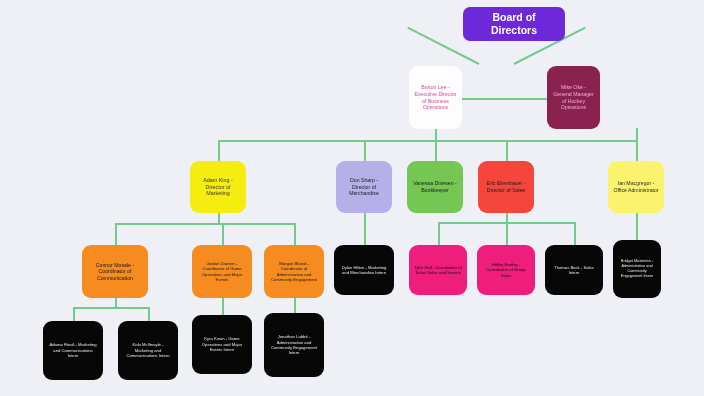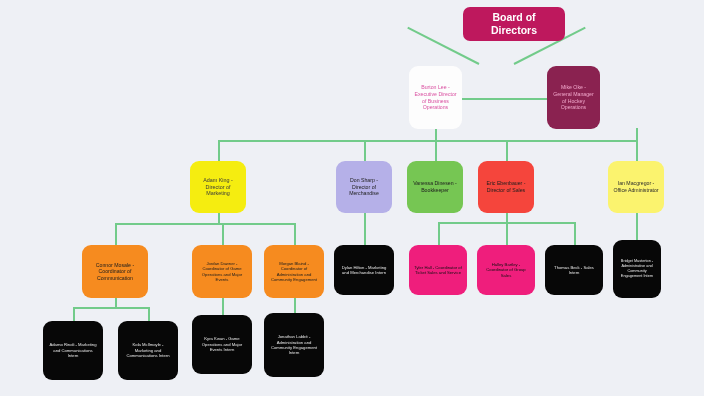--- a/index.html
+++ b/index.html
@@ -24,21 +24,21 @@
     display:flex;
     align-items:center;
     justify-content:center;
     text-align:center;
     line-height:1.28;
     padding:4px 5px;
     overflow:hidden;
   }
   .node span{display:block;width:100%;}
 
-  .n-root{background:#be185d;color:#ffffff;font-weight:bold;font-size:10.5px;border-radius:7px;}
+  .n-root{background:#6d28d9;color:#ffffff;font-weight:bold;font-size:10.5px;border-radius:7px;}
   .n-white{background:#fdfdfd;color:#d94fa0;font-size:5.2px;}
   .n-maroon{background:#8a2250;color:#f2a8cc;font-size:5.2px;}
   .n-yellow{background:#f5ed10;color:#3a3a3a;font-size:5.4px;}
   .n-lilac{background:#b5b0e8;color:#222;font-size:5.2px;}
   .n-green{background:#76c653;color:#1d1d1d;font-size:5.2px;}
   .n-red{background:#f5453c;color:#1d1d1d;font-size:5.2px;}
   .n-paleyellow{background:#fbf36e;color:#2b2b2b;font-size:5.2px;}
   .n-orange{background:#f68b1f;color:#1d1d1d;font-size:5.2px;}
   .n-black{background:#070707;color:#e9e9e9;font-size:5.2px;}
   .n-pink{background:#ef1e7c;color:#111;font-size:5.2px;}

